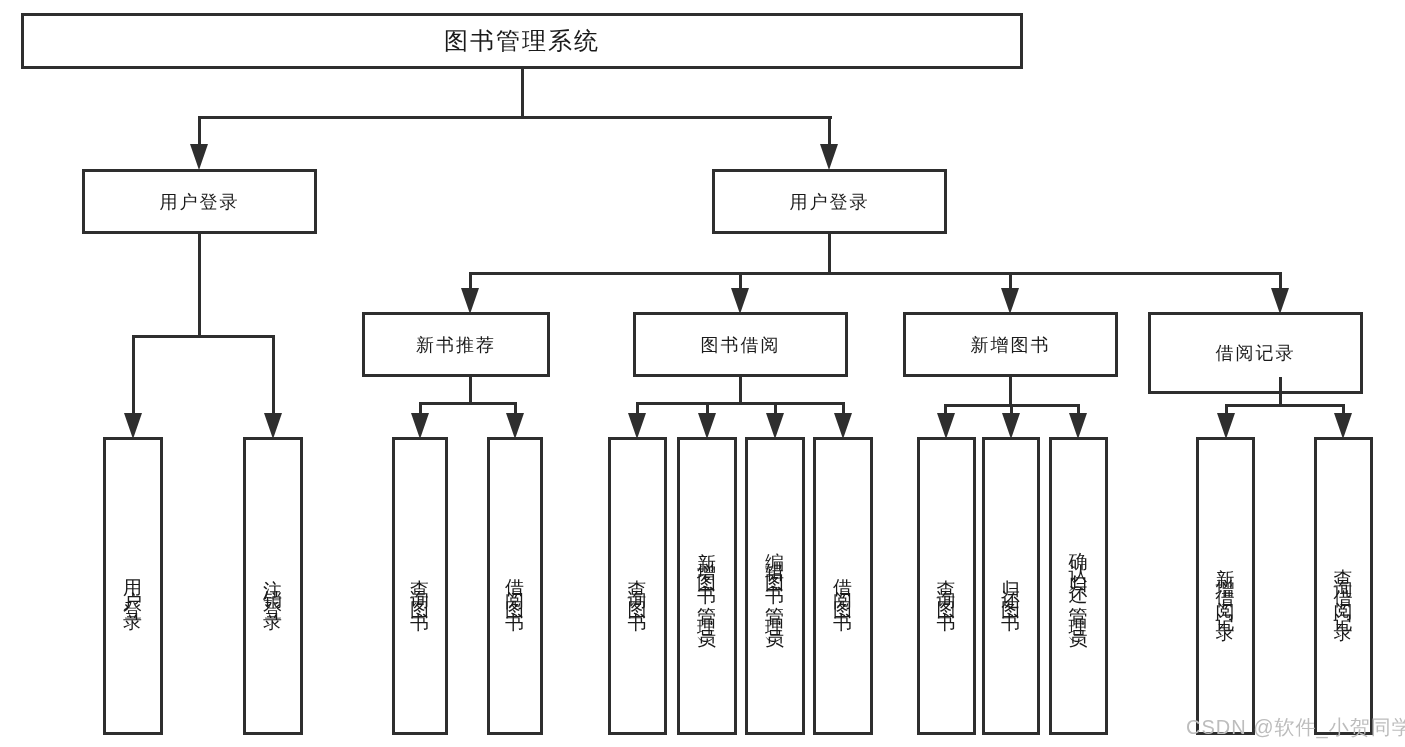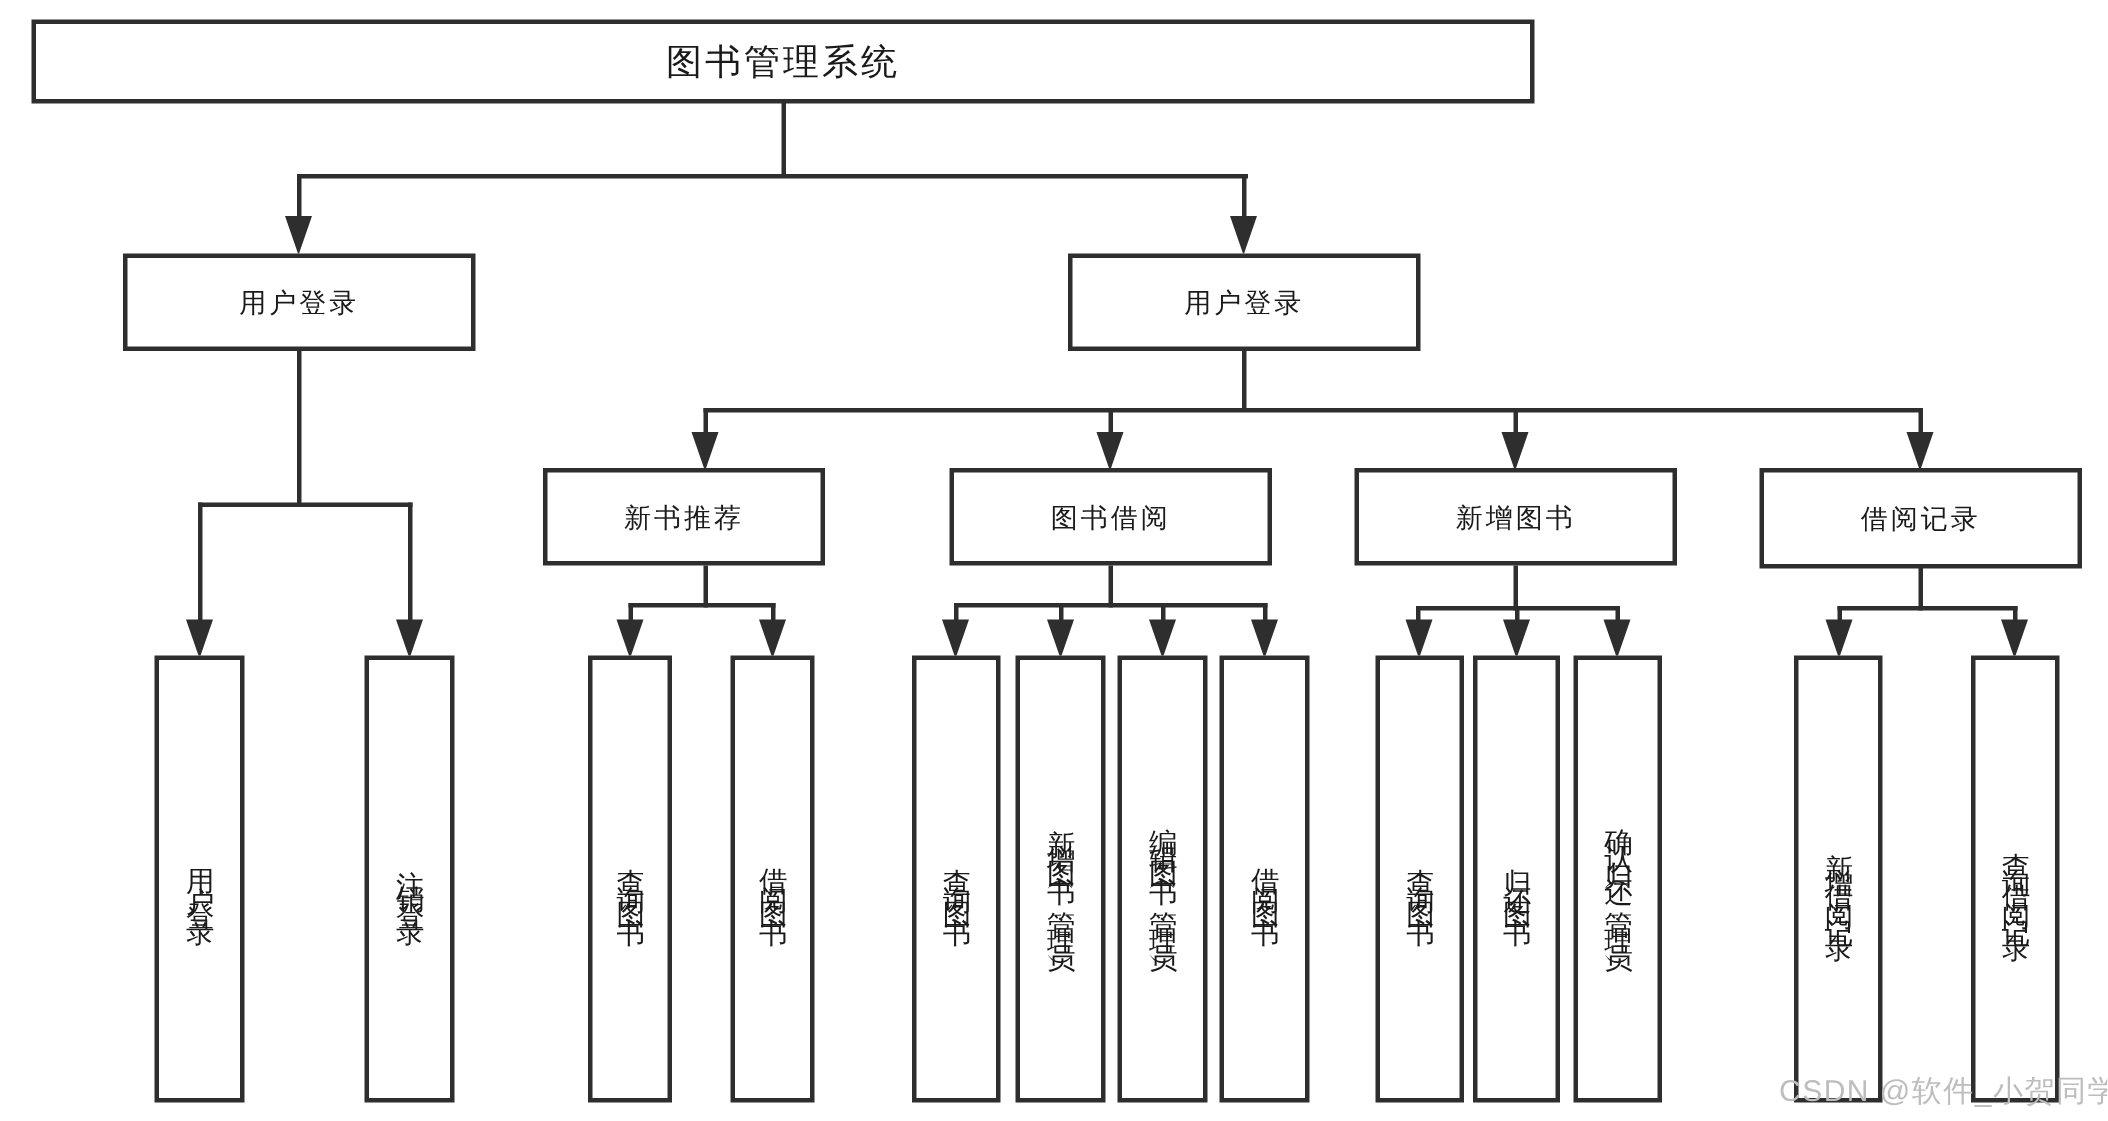--- a/index.html
+++ b/index.html
@@ -68,21 +68,21 @@
   <div class="ln" style="left:1008.5px;top:271.5px;width:3px;height:22px"></div>
   <div class="ln" style="left:1278.5px;top:271.5px;width:3px;height:22px"></div>
   <div class="arrow" style="left:461px;top:288px"></div>
   <div class="arrow" style="left:731px;top:288px"></div>
   <div class="arrow" style="left:1001px;top:288px"></div>
   <div class="arrow" style="left:1271px;top:288px"></div>
 
   <div class="hbox" style="left:362px;top:312px;width:188px;height:65px">新书推荐</div>
   <div class="hbox" style="left:633px;top:312px;width:215px;height:65px">图书借阅</div>
   <div class="hbox" style="left:903px;top:312px;width:215px;height:65px">新增图书</div>
-  <div class="hbox" style="left:1173px;top:312px;width:215px;height:67px">借阅记录</div>
+  <div class="hbox" style="left:1148px;top:312px;width:215px;height:82px">借阅记录</div>
 
   <div class="ln" style="left:468.5px;top:377px;width:3px;height:28px"></div>
   <div class="ln" style="left:418.5px;top:402px;width:98px;height:3px"></div>
   <div class="ln" style="left:418.5px;top:402px;width:3px;height:18px"></div>
   <div class="ln" style="left:513.5px;top:402px;width:3px;height:18px"></div>
   <div class="arrow" style="left:411px;top:413px"></div>
   <div class="arrow" style="left:506px;top:413px"></div>
 
   <div class="ln" style="left:738.5px;top:377px;width:3px;height:28px"></div>
   <div class="ln" style="left:635.5px;top:402px;width:209px;height:3px"></div>

